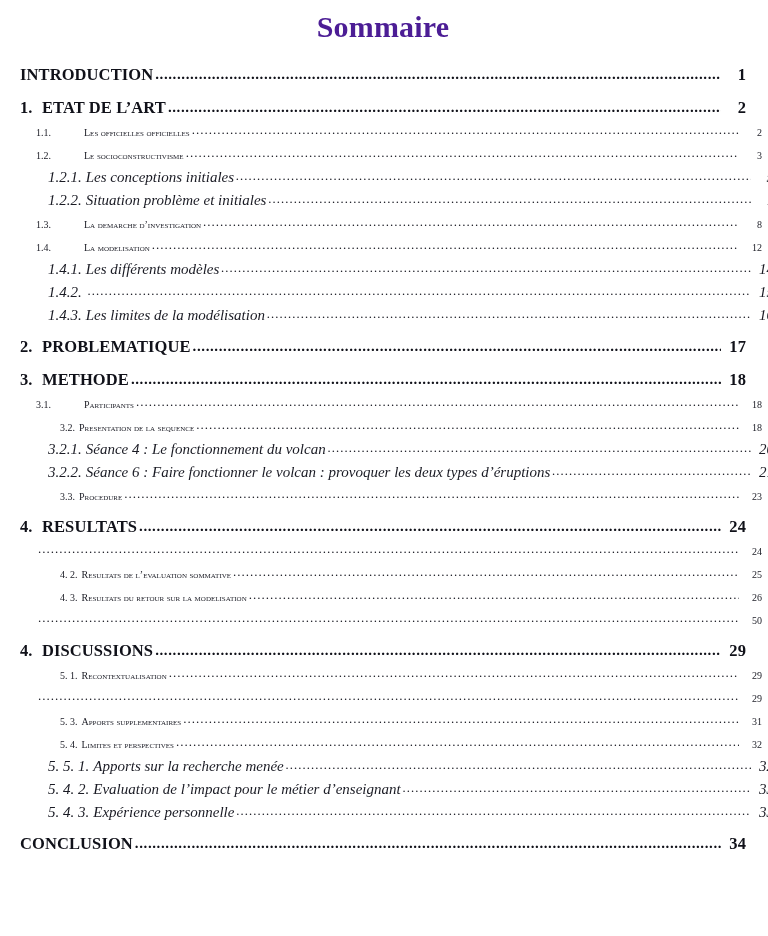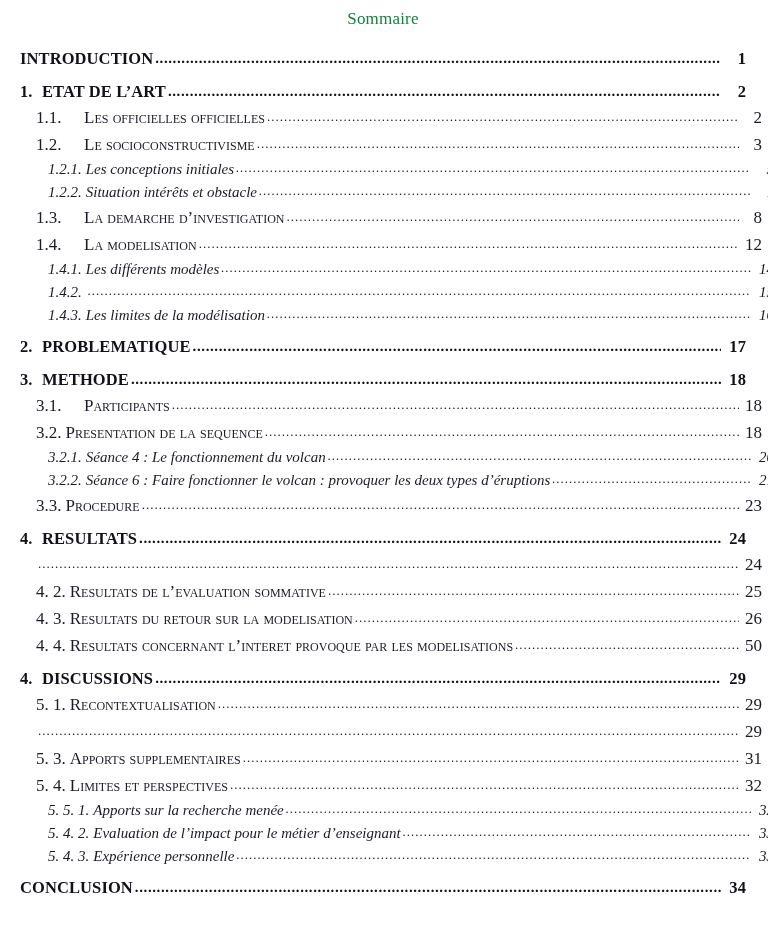--- a/index.html
+++ b/index.html
@@ -20,27 +20,27 @@
     position: relative;
     width: 768px;
     height: 936px;
     box-sizing: border-box;
     padding: 0 22px 0 20px;
   }
 
   
   .doc-title {
     text-align: center;
-    font-weight: normal;
-    font-size: 17px;
+    font-weight: bold;
+    font-size: 30px;
     letter-spacing: 0.2px;
     margin: 9px 0 0 0;
     padding: 0;
     line-height: 1.2;
-    color: #15803d;
+    color: #4c1d95;
   }
 
   
   .toc {
     margin-top: 20px;
   }
   .toc-entry {
     display: flex;
     align-items: baseline;
     width: 100%;
@@ -97,34 +97,35 @@
   .lvl1 .toc-dots::after {
     font-size: 15px;
     letter-spacing: 0.6px;
   }
   .lvl1 .toc-page {
     min-width: 22px;
   }
 
   
   .lvl2 {
-    font-size: 17px;
+    font-size: 10px;
     font-variant: small-caps;
     margin-top: 7px;
     margin-left: 16px;
     color: #1a1b24;
   }
   .lvl2 .toc-num {
     font-variant: normal;
   }
   .lvl2 .toc-num.wide {
     width: 48px;
   }
   .lvl2 .toc-num.narrow {
     padding-right: 4px;
+    margin-left: 24px;
   }
   .lvl2 .toc-page {
     font-variant: normal;
     min-width: 20px;
   }
   .lvl2 .toc-dots::after {
     font-size: 13px;
     letter-spacing: 1.0px;
   }
 
@@ -195,21 +196,21 @@
         <span class="toc-label">
           <span class="toc-num">1.2.1.</span>
           <span class="toc-text">Les conceptions initiales</span>
         </span>
         <span class="toc-dots"></span>
         <span class="toc-page">5</span>
       </div>
       <div class="toc-entry lvl3">
         <span class="toc-label">
           <span class="toc-num">1.2.2.</span>
-          <span class="toc-text">Situation intérêts et obstacle</span>
+          <span class="toc-text">Situation problème et initiales</span>
         </span>
         <span class="toc-dots"></span>
         <span class="toc-page">7</span>
       </div>
       <div class="toc-entry lvl2">
         <span class="toc-label">
           <span class="toc-num wide">1.3.</span>
           <span class="toc-text">La demarche d’investigation</span>
         </span>
         <span class="toc-dots"></span>
@@ -324,24 +325,20 @@
       </div>
       <div class="toc-entry lvl2">
         <span class="toc-label">
           <span class="toc-num narrow">4. 3.</span>
           <span class="toc-text">Resultats du retour sur la modelisation</span>
         </span>
         <span class="toc-dots"></span>
         <span class="toc-page">26</span>
       </div>
       <div class="toc-entry lvl2">
-        <span class="toc-label">
-          <span class="toc-num narrow">4. 4.</span>
-          <span class="toc-text">Resultats concernant l’interet provoque par les modelisations</span>
-        </span>
         <span class="toc-dots"></span>
         <span class="toc-page">50</span>
       </div>
       <div class="toc-entry lvl1 gap-md">
         <span class="toc-label">
           <span class="toc-num">4.</span>
           <span class="toc-text">DISCUSSIONS</span>
         </span>
         <span class="toc-dots"></span>
         <span class="toc-page">29</span>

